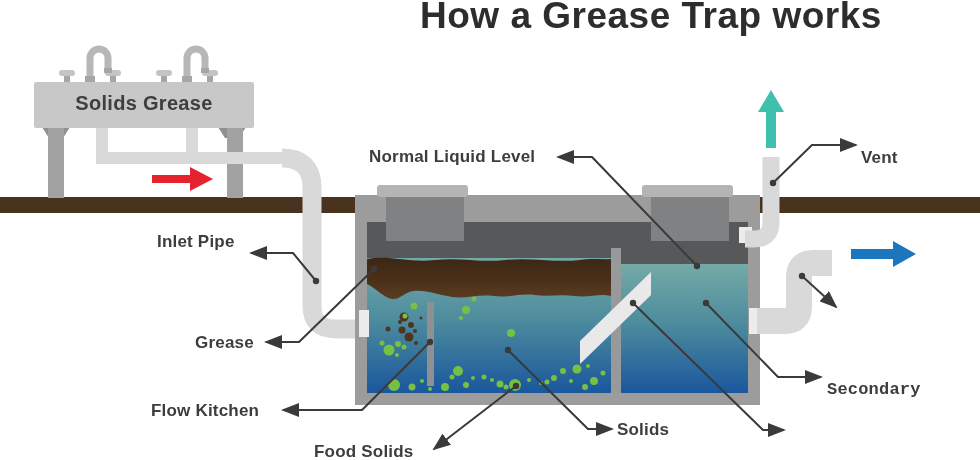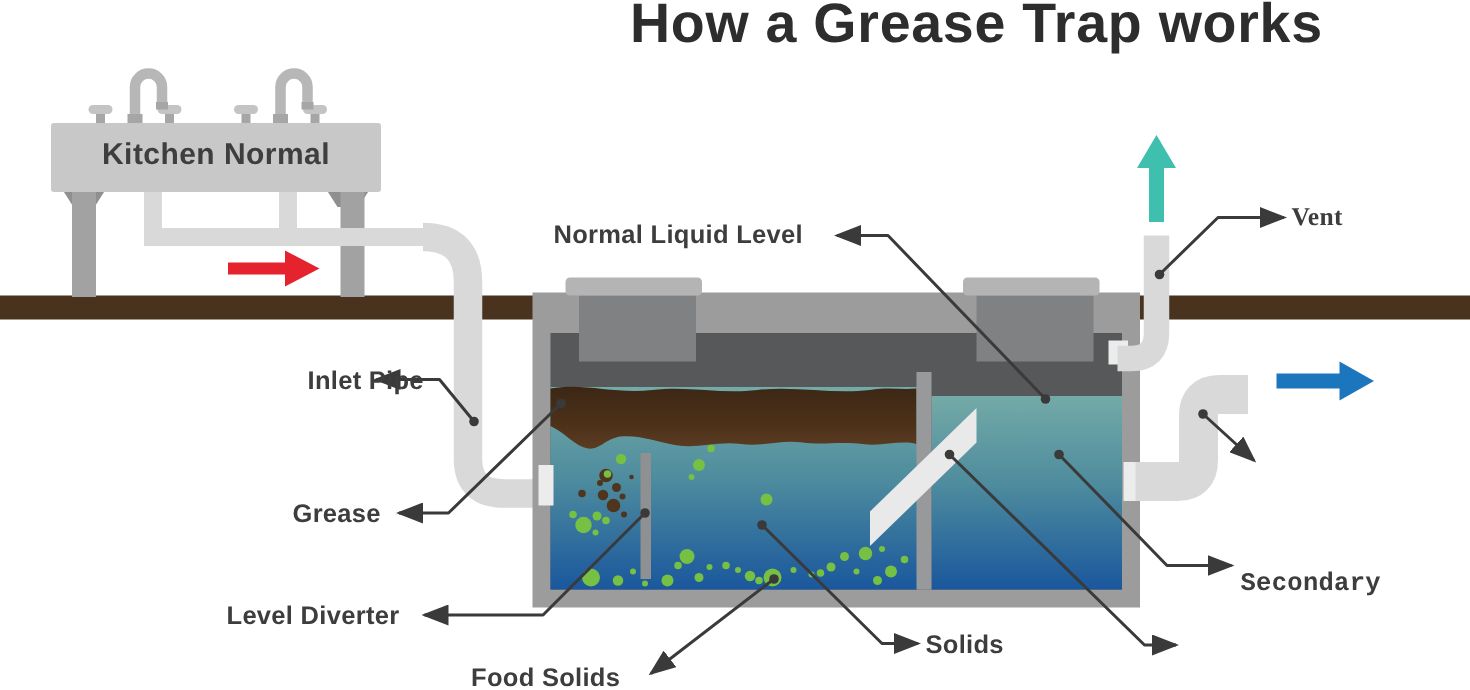--- a/index.html
+++ b/index.html
@@ -199,24 +199,24 @@
           <circle cx="706" cy="303" r="3.2" fill="#3a3a3a" stroke="none"></circle>
         </g>
     <g>
           <polyline points="802,276 836,307" marker-end="url(#arrowT)"></polyline>
           <circle cx="802" cy="276" r="3.2" fill="#3a3a3a" stroke="none"></circle>
         </g>
   </g>
 </svg>
 
 <div class="title">How a Grease Trap works</div>
-<div class="sink-label">Kitchen Normal</div>
+<div class="sink-label">Solids Grease</div>
 
 <div class="lbl" style="left:369px;top:147px;text-align:right;">Normal Liquid Level</div>
-<div class="lbl" style="left:861px;top:135px;font-family:Liberation Serif, serif;">Vent</div>
-<div class="lbl" style="left:157px;top:244px;margin-left:48px;">Inlet Pipe</div>
+<div class="lbl" style="left:861px;top:148px;">Vent</div>
+<div class="lbl" style="left:157px;top:232px;">Inlet Pipe</div>
 <div class="lbl" style="left:195px;top:333px;">Grease</div>
-<div class="lbl" style="left:151px;top:401px;">Level Diverter</div>
+<div class="lbl" style="left:151px;top:401px;">Flow Kitchen</div>
 <div class="lbl" style="left:314px;top:442px;">Food Solids</div>
 <div class="lbl" style="left:617px;top:420px;">Solids</div>
 <div class="lbl" style="left:827px;top:380px;font-family:Liberation Mono, monospace;">Secondary</div>
 
 </div>
 
 </body></html>

